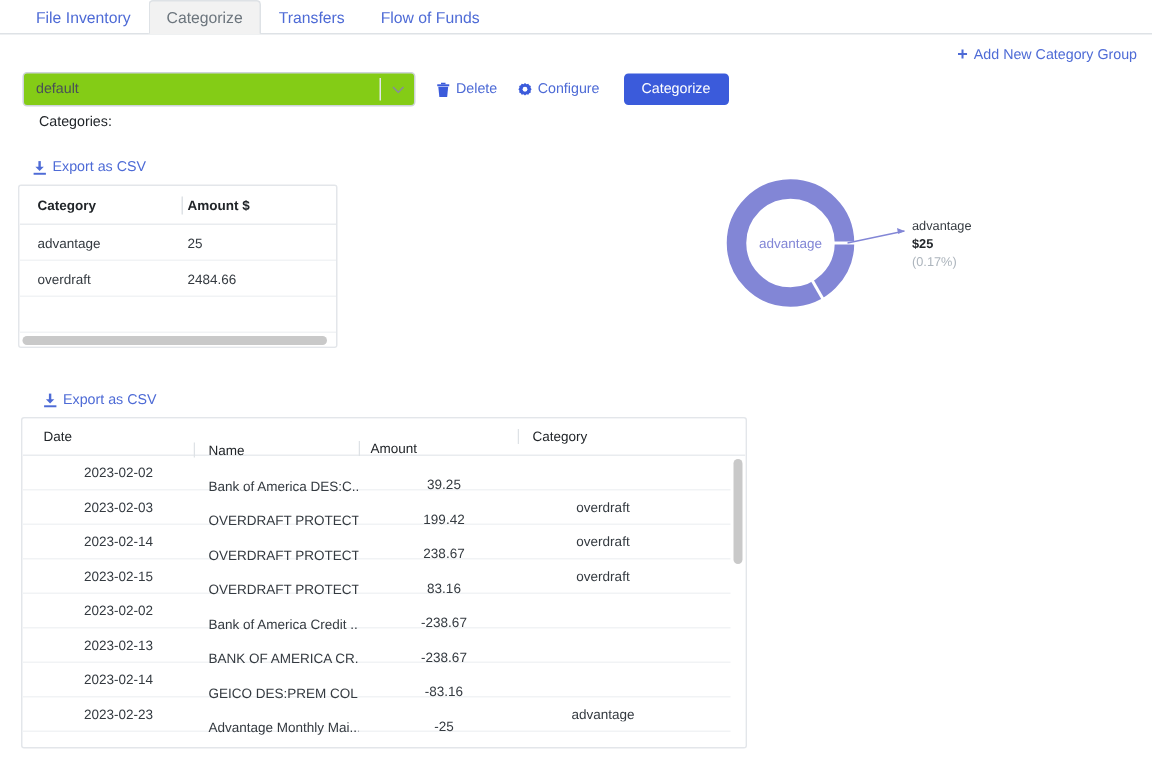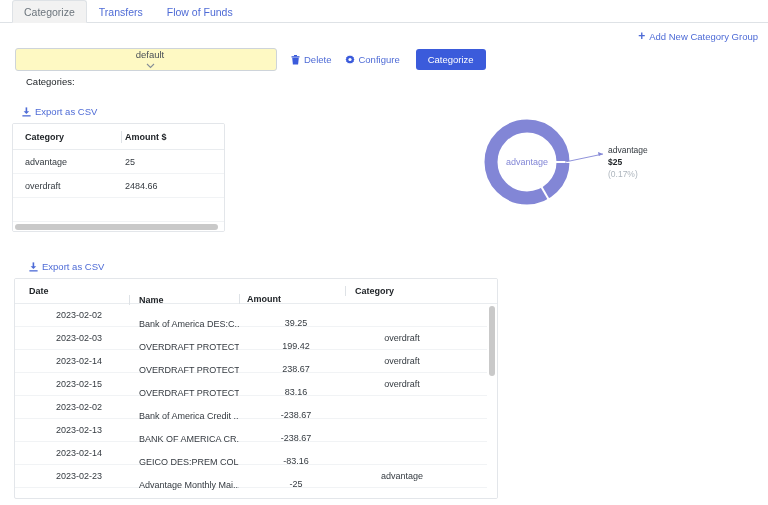--- a/index.html
+++ b/index.html
@@ -43,23 +43,23 @@
     color: #4e6bd6; display: inline-block;
   }
 
   
   .ctrl-row {
     position: absolute; left: 15px; top: 48px;
     display: flex; align-items: center; gap: 0;
   }
   .select-box {
     width: 262px; height: 23px;
-    border: 1px solid #ced4da; border-radius: 3px; background: #fef9c3;
+    border: 1px solid #ced4da; border-radius: 3px; background: #84cc16;
     display: flex; align-items: center; 
-    font-size: 9.5px; color: #495057; padding-left: 8px; cursor: pointer; flex-direction: column;
+    font-size: 9.5px; color: #495057; padding-left: 8px; cursor: pointer;
   }
   .select-val { flex: 1; }
   .select-sep { width: 1px; height: 15px; background: #e3e6ea; }
   .select-caret {
     width: 22px; text-align: center; color: #868e96; font-size: 9px;
   }
   .btn-plain {
     display: flex; align-items: center; gap: 4px;
     font-size: 9.5px; color: #4e6bd6; cursor: pointer; white-space: nowrap;
   }
@@ -132,21 +132,21 @@
   .tx-table {
     position: absolute; left: 14px; top: 278px;
     width: 484px; height: 221px;
     border: 1px solid #e3e6ea; border-radius: 2px;
     background: #fff; overflow: hidden;
   }
   .tx-head {
     display: flex; height: 25px; align-items: center;
     border-bottom: 1px solid #e9ecef; background: #fff;
   }
-  .tx-head .tcell { font-size: 9px; font-weight: bold; color: #212529; }
+  .tx-head .tcell { font-size: 9px; font-weight: normal; color: #212529; }
   .tx-row {
     display: flex; height: 23px; align-items: center;
     border-bottom: 1px solid #f1f3f5;
   }
   .tx-row .tcell { font-size: 9px; color: #343a40; text-align: center; }
   .tcell { position: relative; overflow: hidden; white-space: nowrap; }
   .t1 { width: 114px; padding-left: 14px; }
   .t2 { width: 110px; padding-left: 10px; margin-top: 18px; }
   .t3 { width: 106px; padding-left: 8px; margin-top: 16px; }
   .t4 { width: 104px; padding-left: 10px; }
@@ -160,20 +160,23 @@
     background: #c9c9c9; border-radius: 3px;
   }
   .tx-body-clip { position: relative; width: 484px; }
 </style>
 </head>
 <body>
 
 <div class="page">
 
   <div class="tabbar">
+    <div class="tab">
+      <span>File Inventory</span>
+    </div>
     <div class="tab active">
       <span>Categorize</span>
     </div>
     <div class="tab">
       <span>Transfers</span>
     </div>
     <div class="tab">
       <span>Flow of Funds</span>
     </div>
   </div>

